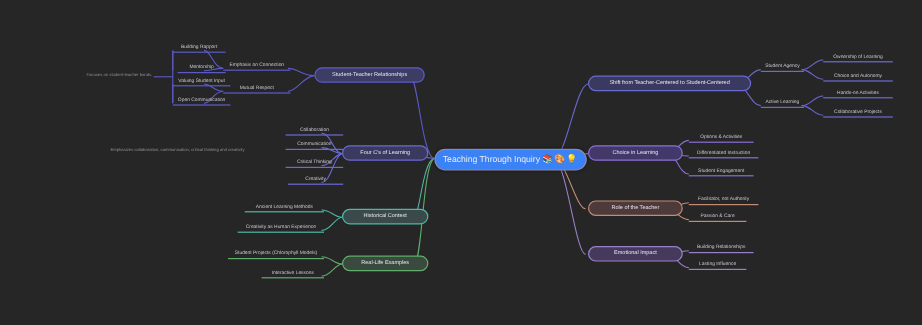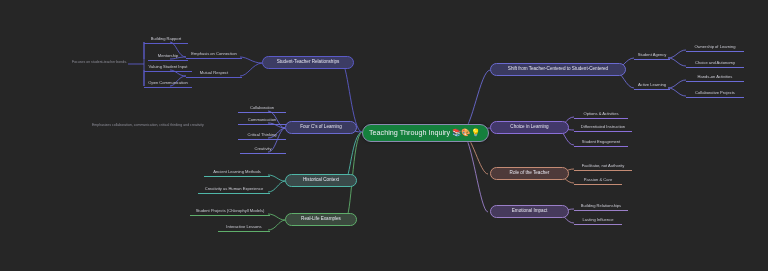--- a/index.html
+++ b/index.html
@@ -6,21 +6,21 @@
   body{width:768px;height:271px;overflow:hidden;
        font-family:"Liberation Sans","DejaVu Sans",sans-serif;
        color:#d8d8dc;}
   #canvas{position:relative;width:768px;height:271px;background:#262626;}
   svg.links{position:absolute;left:0;top:0;width:768px;height:271px;overflow:visible;}
 
   .node{position:absolute;white-space:nowrap;line-height:1;}
 
   
   .central{
-    background:#15803d;border:1px solid #8b8bb0;border-radius:9px;
+    background:#3b82f6;border:1px solid #8b8bb0;border-radius:9px;
     color:#ececf2;font-size:7.2px;padding:4px 6px;
     box-shadow:0 0 3px rgba(0,0,0,.5);
   }
   .central .emo{font-size:7.5px;letter-spacing:.5px;}
 
   
   .pill{
     border-radius:7px;font-size:4.6px;padding:3.2px 5px;
     background:#4c4c66;border:1px solid #7d7da6;color:#e4e4ee;
     text-align:center;

